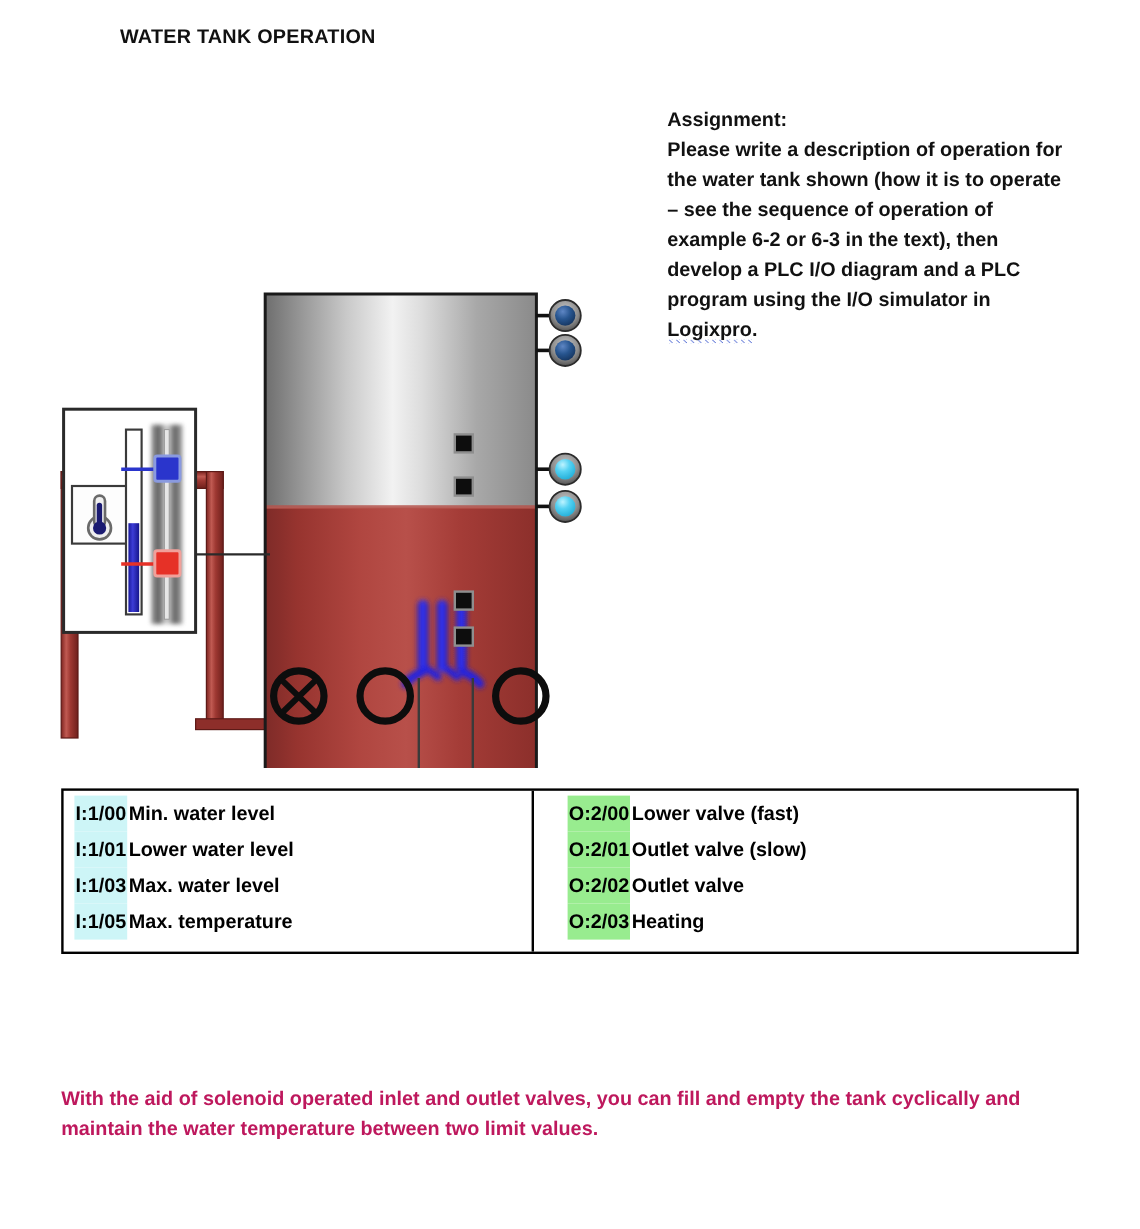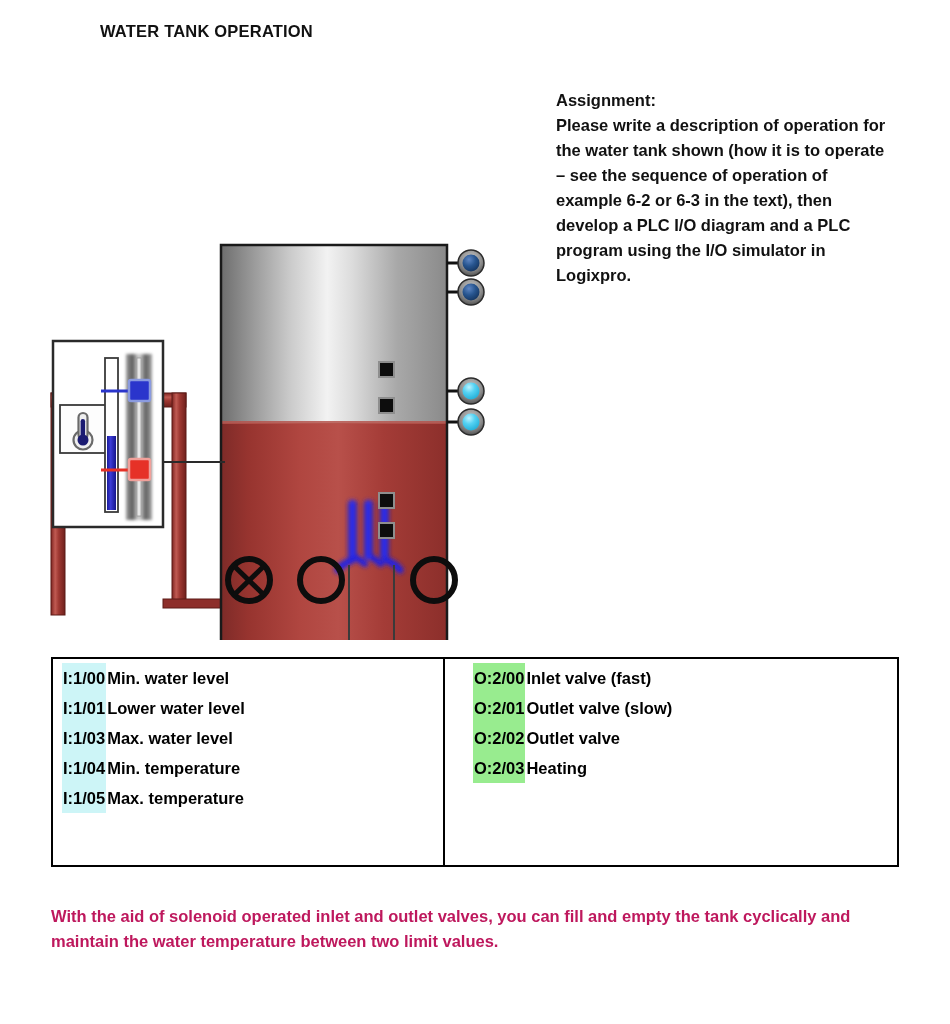--- a/index.html
+++ b/index.html
@@ -69,21 +69,21 @@
     height: 530px;
   }
   #diagram svg { display: block; }
 
   
   .io-table {
     position: absolute;
     left: 51px;
     top: 657px;
     width: 848px;
-    height: 210px;
+    height: 138px;
     border: 2px solid #000000;
     box-sizing: border-box;
     background: #ffffff;
   }
   .io-divider {
     position: absolute;
     left: 390px;
     top: 0;
     width: 2px;
     height: 100%;
@@ -378,33 +378,29 @@
       </div>
       <div class="io-row">
         <span class="io-addr in">I:1/01</span>
         <span class="io-desc">Lower water level</span>
       </div>
       <div class="io-row">
         <span class="io-addr in">I:1/03</span>
         <span class="io-desc">Max. water level</span>
       </div>
       <div class="io-row">
-        <span class="io-addr in">I:1/04</span>
-        <span class="io-desc">Min. temperature</span>
-      </div>
-      <div class="io-row">
         <span class="io-addr in">I:1/05</span>
         <span class="io-desc">Max. temperature</span>
       </div>
     </div>
 
     <div class="io-col io-col-outputs">
       <div class="io-row">
         <span class="io-addr out">O:2/00</span>
-        <span class="io-desc">Inlet valve (fast)</span>
+        <span class="io-desc">Lower valve (fast)</span>
       </div>
       <div class="io-row">
         <span class="io-addr out">O:2/01</span>
         <span class="io-desc">Outlet valve (slow)</span>
       </div>
       <div class="io-row">
         <span class="io-addr out">O:2/02</span>
         <span class="io-desc">Outlet valve</span>
       </div>
       <div class="io-row">

